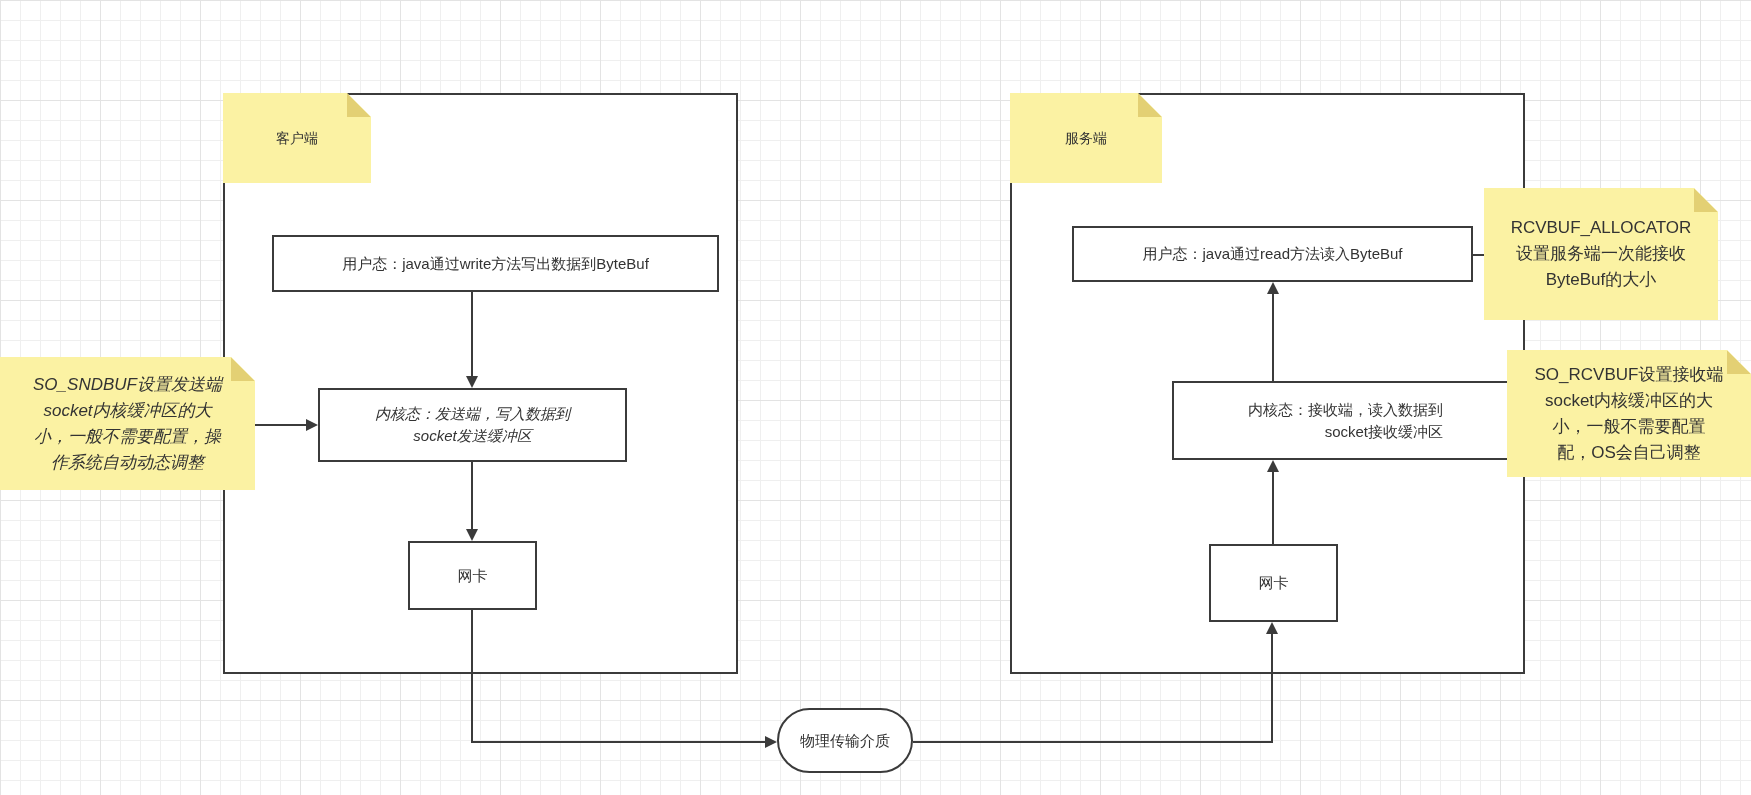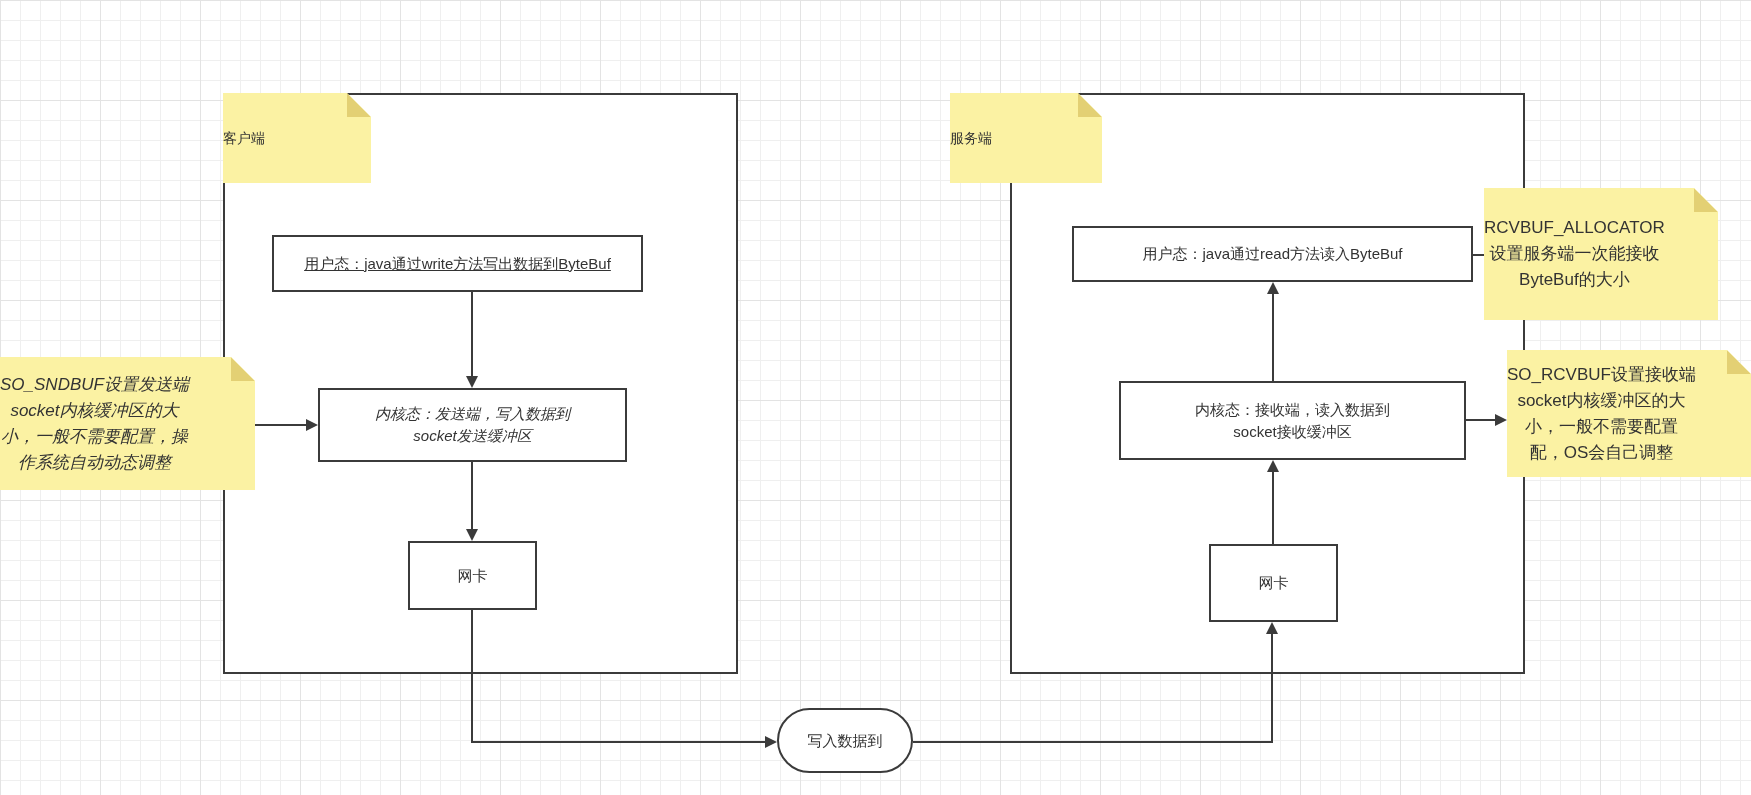--- a/index.html
+++ b/index.html
@@ -26,21 +26,21 @@
   .node{
     position:absolute;background:#ffffff;border:2px solid #3b3b3b;
     box-sizing:border-box;z-index:3;
     display:flex;align-items:center;justify-content:center;
     text-align:center;font-size:15px;line-height:22px;
   }
   .node-label{white-space:pre-line;padding:0 6px;}
   .stadium{border-radius:33px;}
   .note{
     position:absolute;z-index:4;background:#fbf2a3;
-    display:flex;align-items:center;
+    display:flex;align-items:center;justify-content:center;
     text-align:center;box-sizing:border-box;
     clip-path:polygon(0 0,calc(100% - 24px) 0,100% 24px,100% 100%,0 100%);
   }
   .note .fold{
     position:absolute;top:0;right:0;width:24px;height:24px;
     clip-path:polygon(0 0,100% 100%,0 100%);
     background:#e3d074;
   }
   .note-text{white-space:pre-line;position:relative;font-size:17px;line-height:26px;}
   .note--label .note-text{font-size:14px;line-height:20px;}
@@ -87,51 +87,51 @@
         <path d="M1473,255 L1505,255" fill="none"></path>
         <polygon points="1505,249 1505,261 1517,255" stroke="none"></polygon>
       </g>
       <g>
         <path d="M1426,420 L1495,420" fill="none"></path>
         <polygon points="1495,414 1495,426 1507,420" stroke="none"></polygon>
       </g>
     </g>
   </svg>
 
-  <div class="node" style="left:272px;top:235px;width:371px;height:57px;text-decoration:underline;">
+  <div class="node" style="left:272px;top:235px;width:447px;height:57px;">
     <span class="node-label">用户态：java通过write方法写出数据到ByteBuf</span>
   </div>
   <div class="node" style="left:318px;top:388px;width:309px;height:74px;font-style:italic;">
     <span class="node-label">内核态：发送端，写入数据到
 socket发送缓冲区</span>
   </div>
   <div class="node" style="left:408px;top:541px;width:129px;height:69px;">
     <span class="node-label">网卡</span>
   </div>
 
   <div class="node" style="left:1072px;top:226px;width:401px;height:56px;">
     <span class="node-label">用户态：java通过read方法读入ByteBuf</span>
   </div>
-  <div class="node" style="left:1119px;top:381px;width:347px;height:79px;">
+  <div class="node" style="left:1172px;top:381px;width:347px;height:79px;text-align:right;">
     <span class="node-label">内核态：接收端，读入数据到
 socket接收缓冲区</span>
   </div>
   <div class="node" style="left:1209px;top:544px;width:129px;height:78px;">
     <span class="node-label">网卡</span>
   </div>
 
   <div class="node stadium" style="left:777px;top:708px;width:136px;height:65px;">
-    <span class="node-label">写入数据到</span>
+    <span class="node-label">物理传输介质</span>
   </div>
 
   <div class="note note--label" style="left:223px;top:93px;width:148px;height:90px;">
     <span class="fold"></span>
     <span class="note-text">客户端</span>
   </div>
-  <div class="note note--label" style="left:950px;top:93px;width:152px;height:90px;">
+  <div class="note note--label" style="left:1010px;top:93px;width:152px;height:90px;">
     <span class="fold"></span>
     <span class="note-text">服务端</span>
   </div>
   <div class="note" style="left:0px;top:357px;width:255px;height:133px;font-style:italic;">
     <span class="fold"></span>
     <span class="note-text">SO_SNDBUF设置发送端
 socket内核缓冲区的大
 小，一般不需要配置，操
 作系统自动动态调整</span>
   </div>

